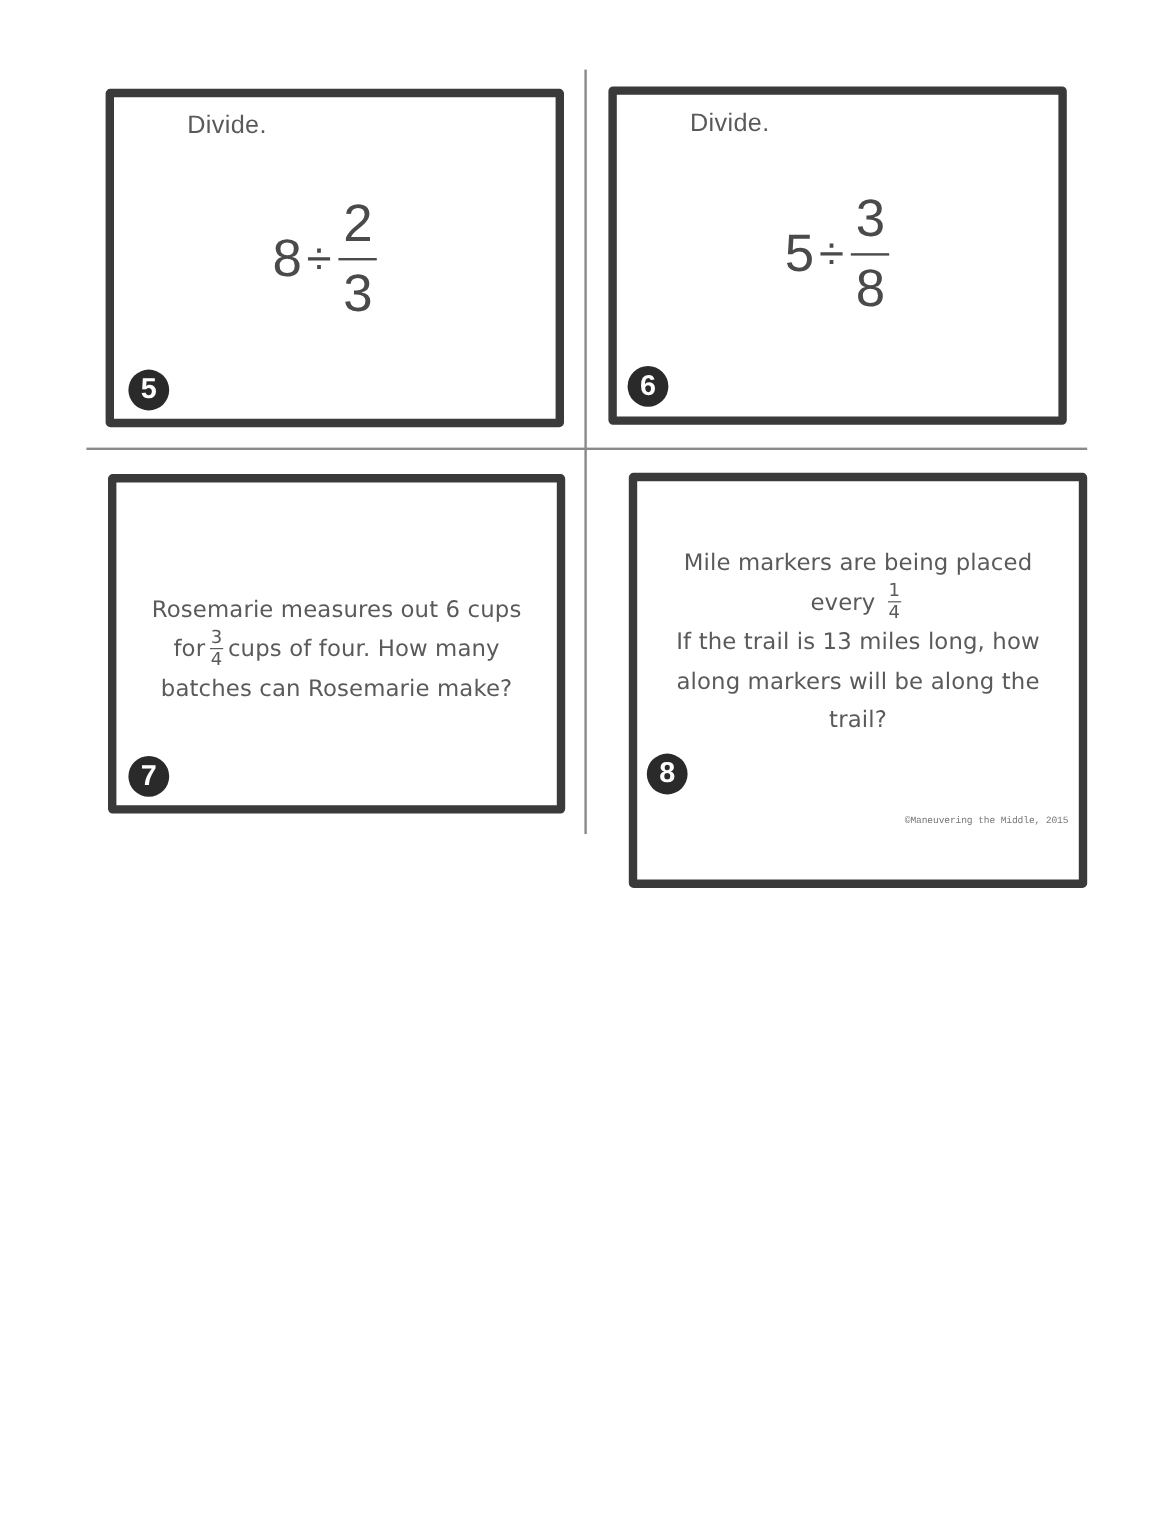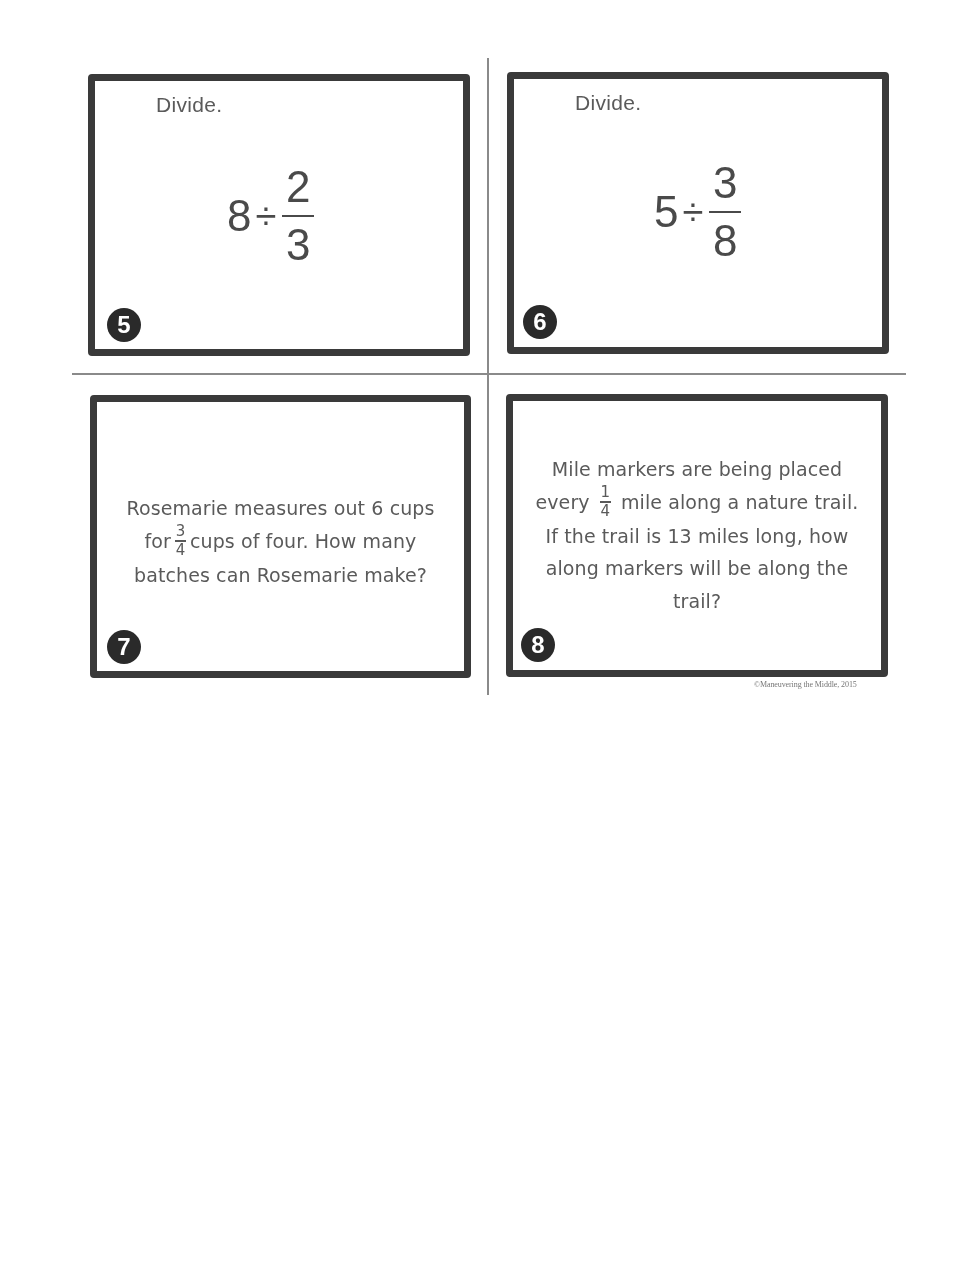--- a/index.html
+++ b/index.html
@@ -17,21 +17,21 @@
 
     .card {
       position: absolute;
       border: 7px solid #3a3a3a;
       border-radius: 4px;
       background: #fff;
     }
     .card-5 { left: 88px;  top: 74px;  width: 382px; height: 282px; }
     .card-6 { left: 507px; top: 72px;  width: 382px; height: 282px; }
     .card-7 { left: 90px;  top: 395px; width: 381px; height: 283px; }
-    .card-8 { left: 506px; top: 394px; width: 382px; height: 283px; padding-left: 44px; }
+    .card-8 { left: 524px; top: 394px; width: 382px; height: 346px; padding-left: 44px; }
 
     .instruction {
       position: absolute; left: 14px; top: 12px;
       font-family: "Liberation Sans", sans-serif;
       font-size: 21px; color: #5a5a5a; letter-spacing: 0.3px; margin-left: 47px;
     }
 
     .expr {
       position: absolute; display: flex; align-items: center;
       font-family: "Liberation Sans", sans-serif; font-weight: 300;
@@ -71,21 +71,21 @@
       font-family: "Liberation Sans", sans-serif; font-weight: bold;
       font-size: 24px; line-height: 1;
     }
     .card-5 .badge { left: 12px; top: 227px; }
     .card-6 .badge { left: 9px;  top: 226px; }
     .card-7 .badge { left: 10px; top: 228px; }
     .card-8 .badge { left: 8px;  top: 227px; }
 
     .copyright {
       position: absolute; left: 754px; top: 680px;
-      font-family: Liberation Serif, serif; font-size: 8px; color: #777;
+      font-family: Liberation Mono, monospace; font-size: 8px; color: #777;
       letter-spacing: -0.1px;
     }
   </style>
 </head>
 <body>
 
 <div class="divider-v"></div>
 <div class="divider-h"></div>
 
 <div class="card card-5">
@@ -134,21 +134,20 @@
 <div class="card card-8">
   <div class="word-problem">
     <div>Mile markers are being placed</div>
     <div>
       <span>every</span>
       <span class="ifrac">
           <span class="num">1</span>
           <span class="bar"></span>
           <span class="den">4</span>
         </span>
-      <span>mile along a nature trail.</span>
     </div>
     <div>If the trail is  13 miles long, how</div>
     <div>along markers will be along the</div>
     <div>trail?</div>
   </div>
   <div class="badge">8</div>
 </div>
 
 <div class="copyright">©Maneuvering the Middle, 2015</div>
 

